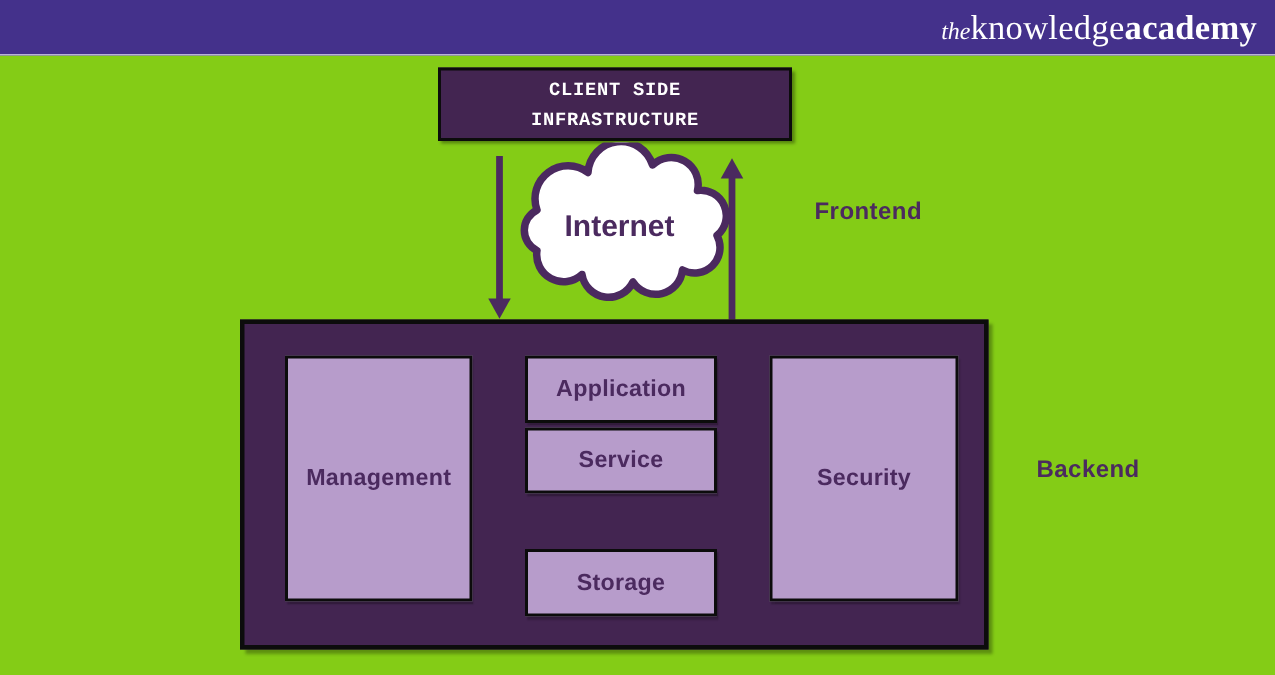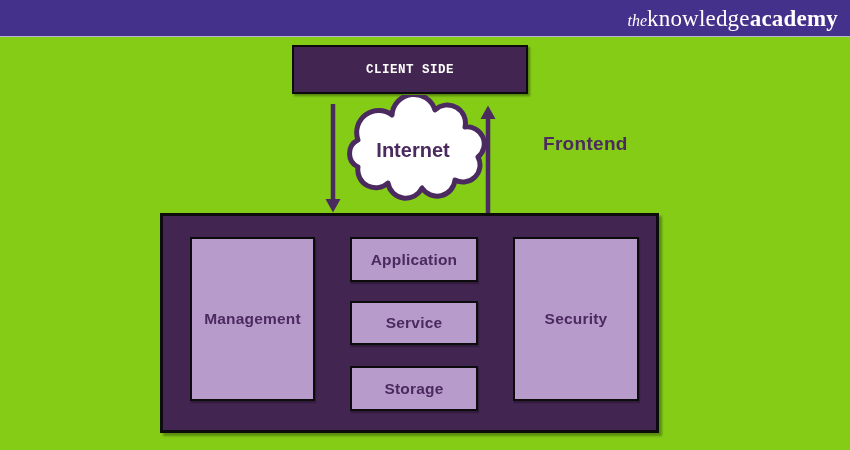--- a/index.html
+++ b/index.html
@@ -88,21 +88,21 @@
     font-family: "Liberation Sans", sans-serif;
     font-size: 20px;
     font-weight: 700;
     text-anchor: middle;
   }
 
   
   .zone-label {
     position: absolute;
     color: #4B2A5F;
-    font-size: 19px;
+    font-size: 16px;
     font-weight: 700;
     letter-spacing: 0.3px;
     white-space: nowrap;
   }
   .zone-frontend { left: 543px; top: 133px; }
   .zone-backend  { left: 691px; top: 305px; }
 
   
   .backend-box {
     position: absolute;
@@ -122,37 +122,38 @@
     align-items: center;
     justify-content: center;
     color: #4B2A5F;
     font-weight: 700;
     font-size: 15.5px;
     letter-spacing: 0.2px;
     box-shadow: 1px 2px 1px rgba(0,0,0,0.25);
   }
   .comp-management  { left: 190px; top: 237px; width: 125px; height: 164px; }
   .comp-application { left: 350px; top: 237px; width: 128px; height: 45px; }
-  .comp-service     { left: 350px; top: 301px; width: 128px; height: 44px; }
+  .comp-service     { left: 350px; top: 285px; width: 128px; height: 44px; }
   .comp-storage     { left: 350px; top: 366px; width: 128px; height: 45px; }
   .comp-security    { left: 513px; top: 237px; width: 126px; height: 164px; }
 </style>
 </head>
 <body>
 
 <div class="stage">
 
   <header class="banner">
     <div class="logo">
       <span class="logo-the">the</span><span class="logo-knowledge">knowledge</span><span class="logo-academy">academy</span>
     </div>
   </header>
 
   <div class="client-box">
     <div>CLIENT SIDE</div>
+    <div>INFRASTRUCTURE</div>
   </div>
 
   <svg class="flow-svg" viewBox="0 0 500 119" xmlns="http://www.w3.org/2000/svg">
 
     <line class="flow-line" x1="173" y1="9" x2="173" y2="106"></line>
     <polygon class="flow-head" points="165.5,104 180.5,104 173,117.5"></polygon>
 
     <line class="flow-line" x1="328" y1="118" x2="328" y2="22"></line>
     <polygon class="flow-head" points="320.5,24 335.5,24 328,10.5"></polygon>
 
@@ -163,20 +164,21 @@
          A 17 17 0 0 1 318 62
          A 17 17 0 0 1 295 85
          A 18 18 0 0 1 262 93
          A 18 18 0 0 1 228 88
          A 18 18 0 0 1 198 72
          A 15 15 0 0 1 198 45 Z"></path>
     <text class="cloud-text" x="253" y="62">Internet</text>
   </svg>
 
   <div class="zone-label zone-frontend">Frontend</div>
+  <div class="zone-label zone-backend">Backend</div>
 
   <div class="backend-box"></div>
 
   <div class="component comp-application">Application</div>
   <div class="component comp-management">Management</div>
   <div class="component comp-service">Service</div>
   <div class="component comp-security">Security</div>
   <div class="component comp-storage">Storage</div>
 
 </div>

